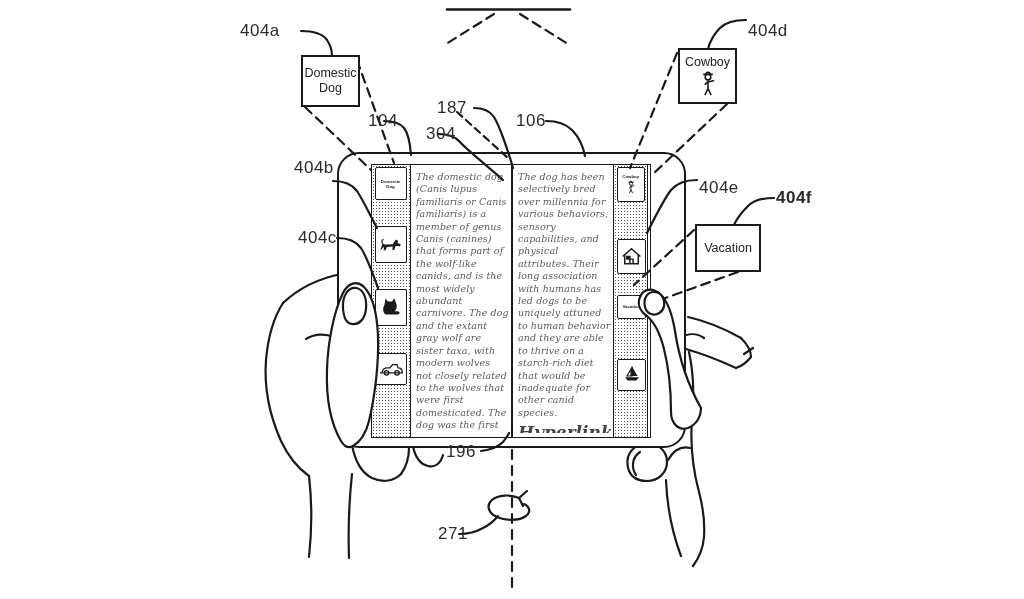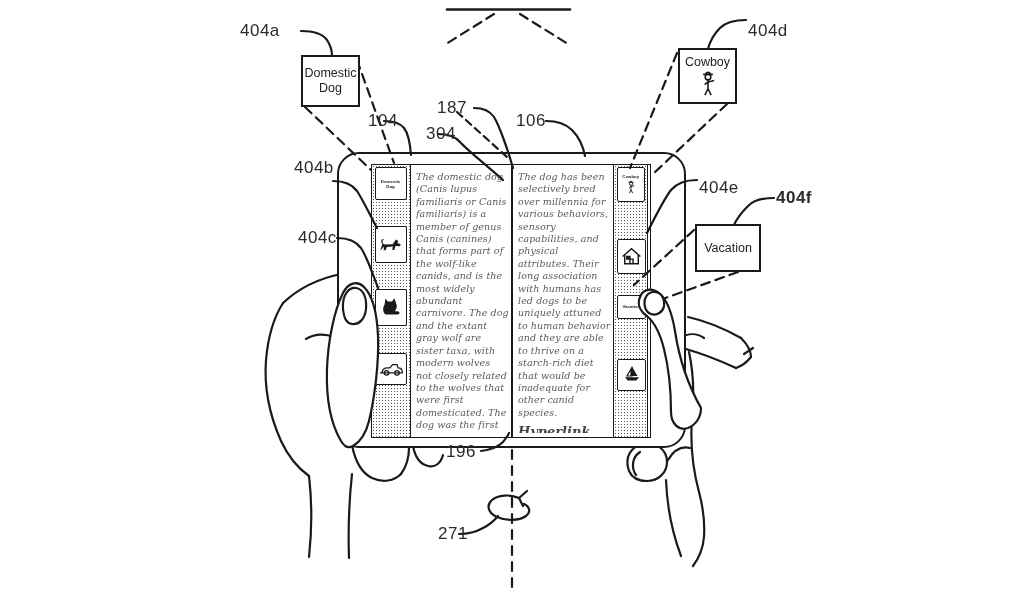--- a/index.html
+++ b/index.html
@@ -19,21 +19,21 @@
            display:flex;flex-direction:column;align-items:center;justify-content:center;overflow:hidden;}
   .minitext{font-size:6px;line-height:6px;transform:scale(0.72);transform-origin:center;
             text-align:center;color:#222;font-weight:bold;white-space:pre-line;}
   #divider{position:absolute;left:139px;top:0;width:2px;bottom:0;background:#1a1a1a;}
   .page{position:absolute;top:6px;bottom:4px;overflow:hidden;}
   #page-left{left:44px;width:93px;}
   #page-right{left:146px;width:93px;}
   .handwriting{font-family:"DejaVu Serif",serif;font-style:italic;font-size:9.5px;
                line-height:12.4px;color:#5a5a5a;letter-spacing:0.1px;}
   .hyperlink{font-family:"DejaVu Serif",serif;font-style:italic;font-weight:bold;
-             font-size:13px;text-decoration:underline;color:#444;}
+             font-size:17px;text-decoration:underline;color:#444;}
   .ref-label{position:absolute;font-size:17px;color:#2b2b2b;z-index:4;letter-spacing:0.5px;}
   .callout{position:absolute;border:2px solid #1a1a1a;background:#fff;z-index:4;
            display:flex;flex-direction:column;align-items:center;justify-content:center;
            font-size:12.5px;color:#222;text-align:center;line-height:15px;}
   #front{z-index:3;}
   .lbl{z-index:5;}
 </style>
 </head>
 <body>
 

